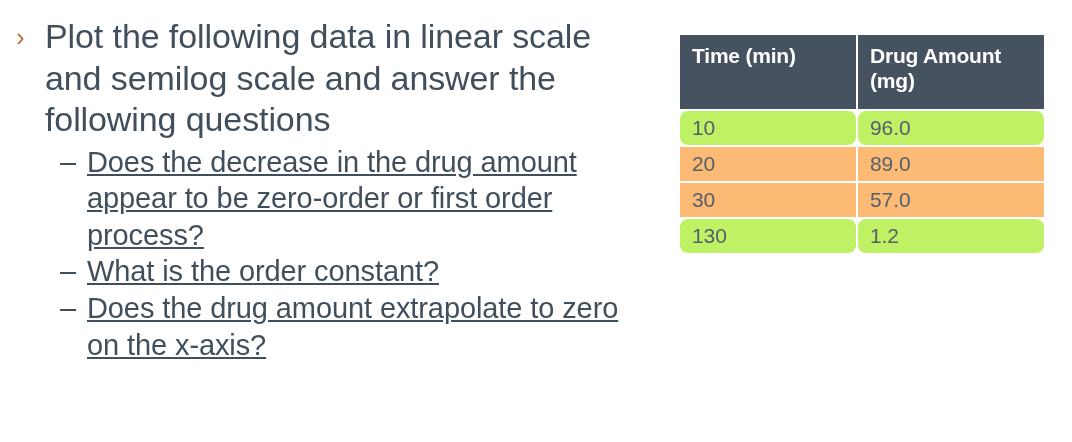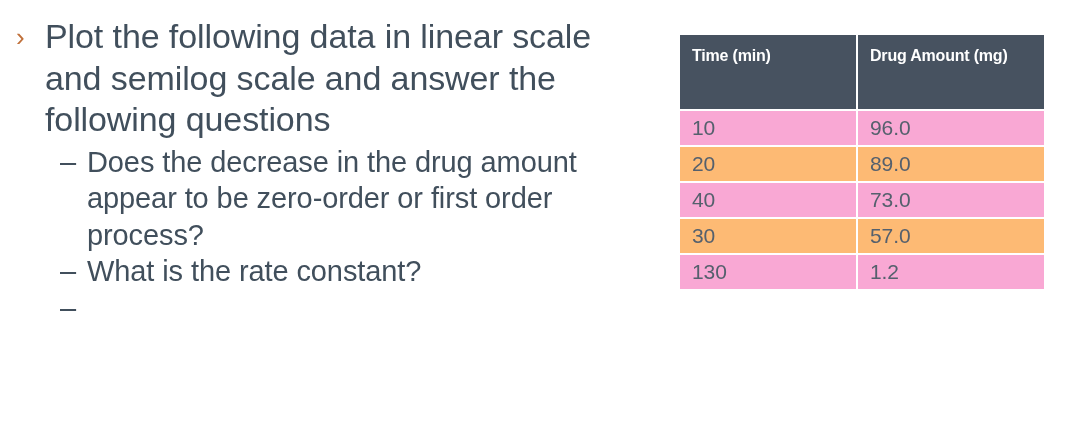--- a/index.html
+++ b/index.html
@@ -66,20 +66,21 @@
   .bullet-l2 .marker {
     flex: 0 0 auto;
     width: 27px;
     margin-left: 48px;
     color: #414f5c;
     font-size: 29px;
     line-height: 37px;
   }
   .bullet-l2 .body {
     flex: 1 1 auto;
+    text-decoration: underline;
   }
   .bullet-l2 .line2 {
     display: block;
   }
 
   
   .data-table {
     position: absolute;
     left: 678px;
     top: 33px;
@@ -94,37 +95,37 @@
     text-align: left;
     vertical-align: middle;
     font-weight: normal;
   }
   .data-table col.c1 { width: 176px; }
   .data-table col.c2 { width: 186px; }
 
   .data-table thead th {
     background: #475260;
     color: #ffffff;
-    font-size: 16px;
+    font-size: 21px;
     line-height: 25px;
     font-weight: bold;
     letter-spacing: -0.2px;
     height: 66px;
     vertical-align: top;
     padding-top: 8px;
   }
 
   .data-table tbody td {
     height: 34px;
     font-size: 21px;
     line-height: 34px;
     color: #55606d;
     letter-spacing: -0.1px;
   }
-  .data-table tbody tr.odd td  { background: #f9a8d4; }
+  .data-table tbody tr.odd td  { background: #bef264; border-radius: 8px; }
   .data-table tbody tr.even td { background: #fdba74; }
 </style>
 </head>
 <body>
 
 <div class="slide">
 
   <div class="text-col">
 
     <div class="bullet-l1">
@@ -135,26 +136,27 @@
     <div class="sub-list">
 
       <div class="bullet-l2">
         <span class="marker">–</span>
         <span class="body">Does the decrease in the drug amount appear to be zero-order or first order process?</span>
       </div>
 
       <div class="bullet-l2">
         <span class="marker">–</span>
         <span class="body">
-          <span class="line1">What is the rate constant?</span>
+          <span class="line1">What is the order constant?</span>
         </span>
       </div>
 
       <div class="bullet-l2">
         <span class="marker">–</span>
+        <span class="body">Does the drug amount extrapolate to zero on the x-axis?</span>
       </div>
 
     </div>
   </div>
 
   <table class="data-table">
     <colgroup>
       <col class="c1">
       <col class="c2">
     </colgroup>
@@ -166,24 +168,20 @@
     </thead>
     <tbody>
       <tr class="odd">
         <td>10</td>
         <td>96.0</td>
       </tr>
       <tr class="even">
         <td>20</td>
         <td>89.0</td>
       </tr>
-      <tr class="odd">
-        <td>40</td>
-        <td>73.0</td>
-      </tr>
       <tr class="even">
         <td>30</td>
         <td>57.0</td>
       </tr>
       <tr class="odd">
         <td>130</td>
         <td>1.2</td>
       </tr>
     </tbody>
   </table>

